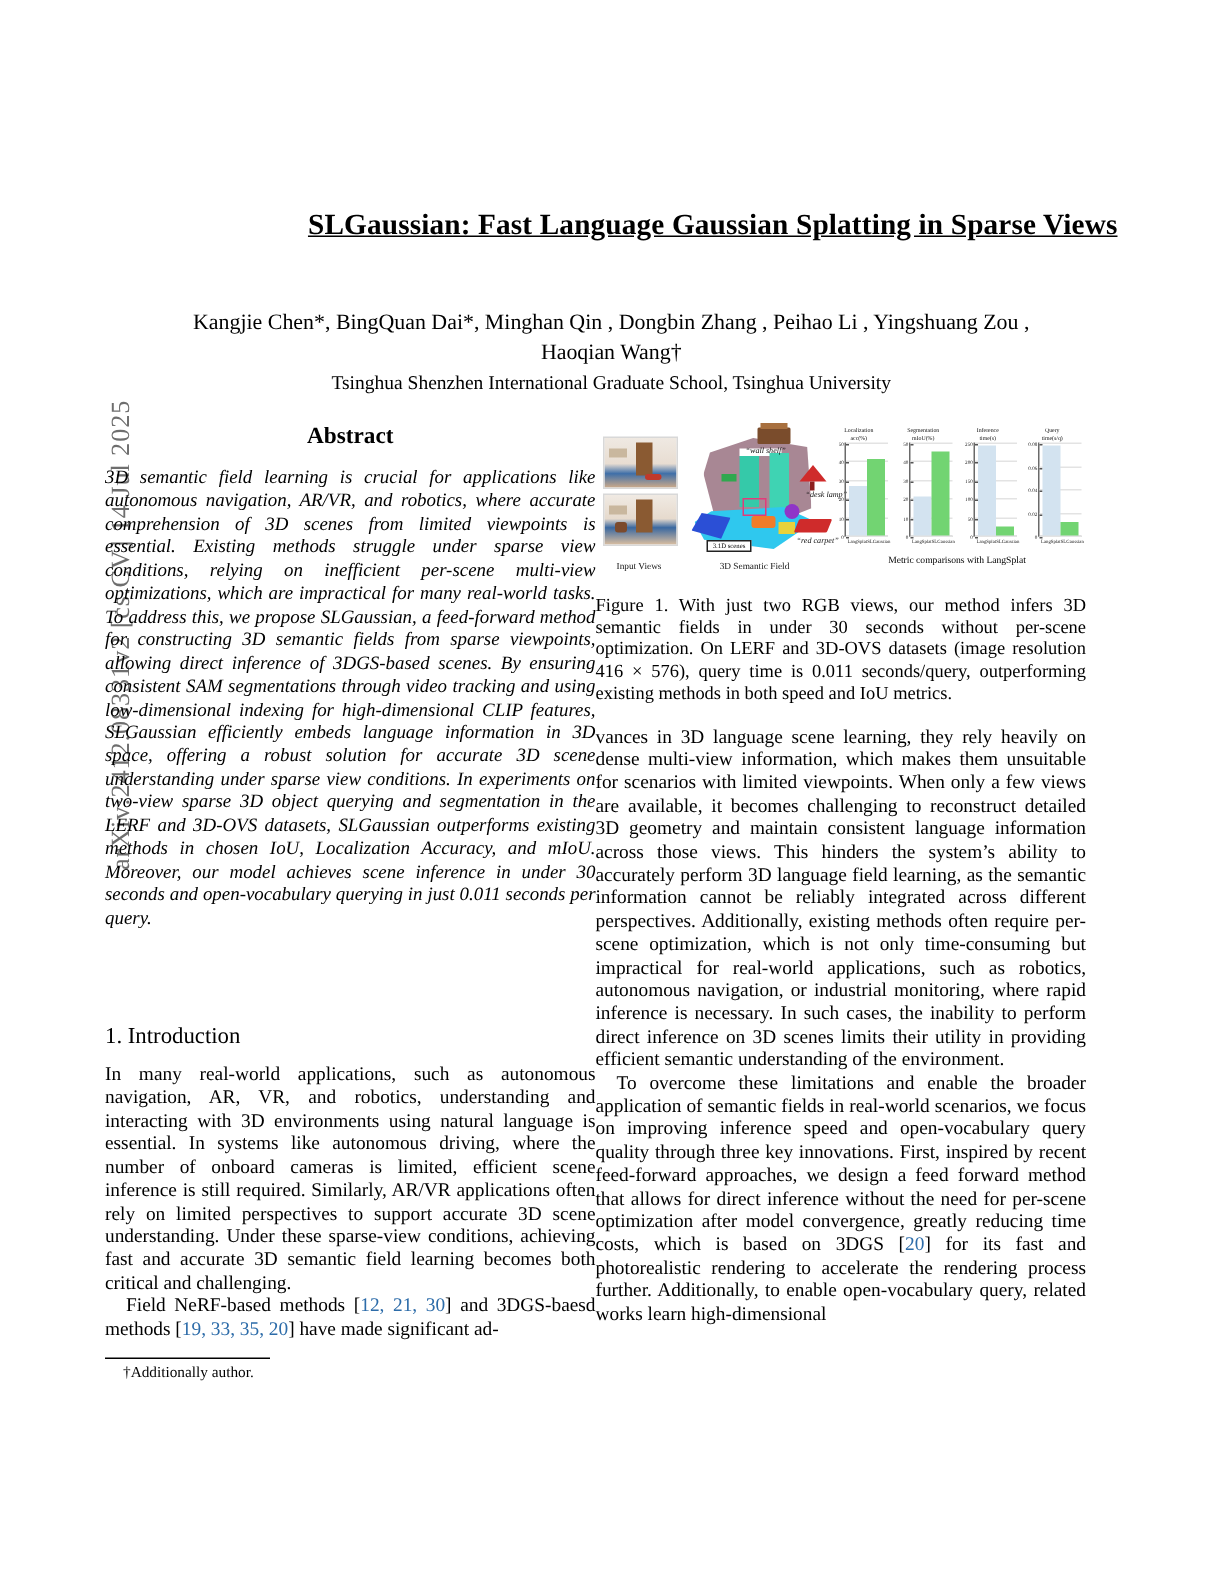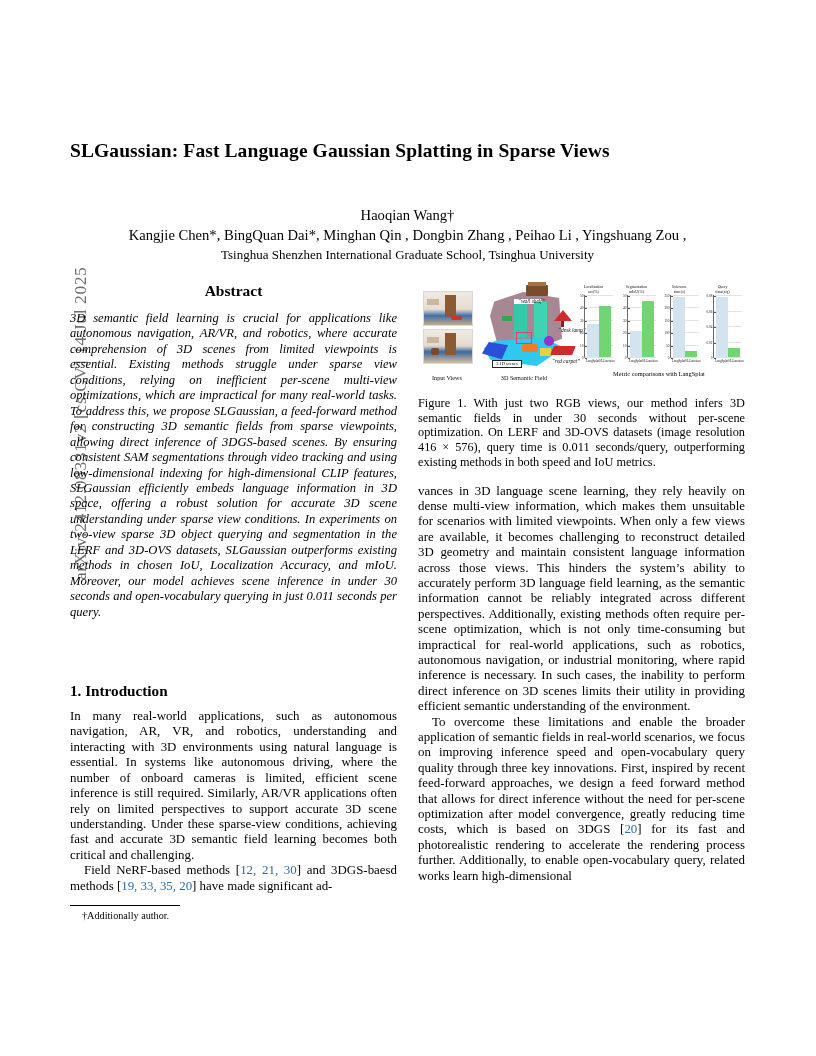--- a/index.html
+++ b/index.html
@@ -46,46 +46,46 @@
   .page {
     position: absolute;
     left: 70px;
     top: 0;
     width: 675px;
     height: 1056px;
   }
 
   
   .title {
-    text-align: left;
+    text-align: right;
     font-size: 19.5px;
     font-weight: bold;
     margin-top: 140px;
     letter-spacing: 0.1px;
+    text-decoration: underline;
   }
   .authors {
     text-align: center;
     font-size: 14.6px;
     margin-top: 43px;
     line-height: 20px;
   }
   .affil {
     text-align: center;
     font-size: 13px;
     line-height: 20px;
   }
 
   
   .cols {
     position: absolute;
     top: 282px;
     left: 0;
     width: 675px;
     display: flex;
-    gap: 21px;
   }
   .col {
     width: 327px;
   }
 
   h2.abstract-head {
     text-align: center;
     font-size: 15.5px;
     font-weight: bold;
     margin: 0 0 11px 0;
@@ -93,21 +93,21 @@
   p.abs {
     font-style: italic;
     font-size: 12.6px;
     line-height: 15.45px;
     text-align: justify;
     margin: 0;
     text-indent: 0;
   }
   h2.sect {
     font-size: 15.2px;
-    font-weight: bold;
+    font-weight: normal;
     margin: 0 0 9px 0;
   }
   p.body {
     font-size: 12.9px;
     line-height: 15.4px;
     text-align: justify;
     margin: 0;
   }
   p.body + p.body { text-indent: 14px; }
   .cite { color: #2d6ca9; }
@@ -353,22 +353,22 @@
 
 <div id="arxiv-wrap">
   <div id="arxiv-stamp">arXiv:2412.08331v2  [cs.CV]  14 Jul 2025</div>
 </div>
 
 <div class="page">
 
   <div class="title">SLGaussian: Fast Language Gaussian Splatting in Sparse Views</div>
 
   <div class="authors">
+    <div>Kangjie Chen*, BingQuan Dai*, Minghan Qin , Dongbin Zhang , Peihao Li , Yingshuang Zou ,</div>
     <div>Haoqian Wang†</div>
-    <div>Kangjie Chen*, BingQuan Dai*, Minghan Qin , Dongbin Zhang , Peihao Li , Yingshuang Zou ,</div>
   </div>
   <div class="affil">Tsinghua Shenzhen International Graduate School, Tsinghua University</div>
 
   <div class="cols">
 
     <div class="col">
       <h2 class="abstract-head">Abstract</h2>
       <p class="abs">3D semantic field learning is crucial for applications like autonomous navigation, AR/VR, and robotics, where accurate comprehension of 3D scenes from limited viewpoints is essential. Existing methods struggle under sparse view conditions, relying on inefficient per-scene multi-view optimizations, which are impractical for many real-world tasks. To address this, we propose SLGaussian, a feed-forward method for constructing 3D semantic fields from sparse viewpoints, allowing direct inference of 3DGS-based scenes. By ensuring consistent SAM segmentations through video tracking and using low-dimensional indexing for high-dimensional CLIP features, SLGaussian efficiently embeds language information in 3D space, offering a robust solution for accurate 3D scene understanding under sparse view conditions. In experiments on two-view sparse 3D object querying and segmentation in the LERF and 3D-OVS datasets, SLGaussian outperforms existing methods in chosen IoU, Localization Accuracy, and mIoU. Moreover, our model achieves scene inference in under 30 seconds and open-vocabulary querying in just 0.011 seconds per query.</p>
 
       <div class="gap-intro"></div>

